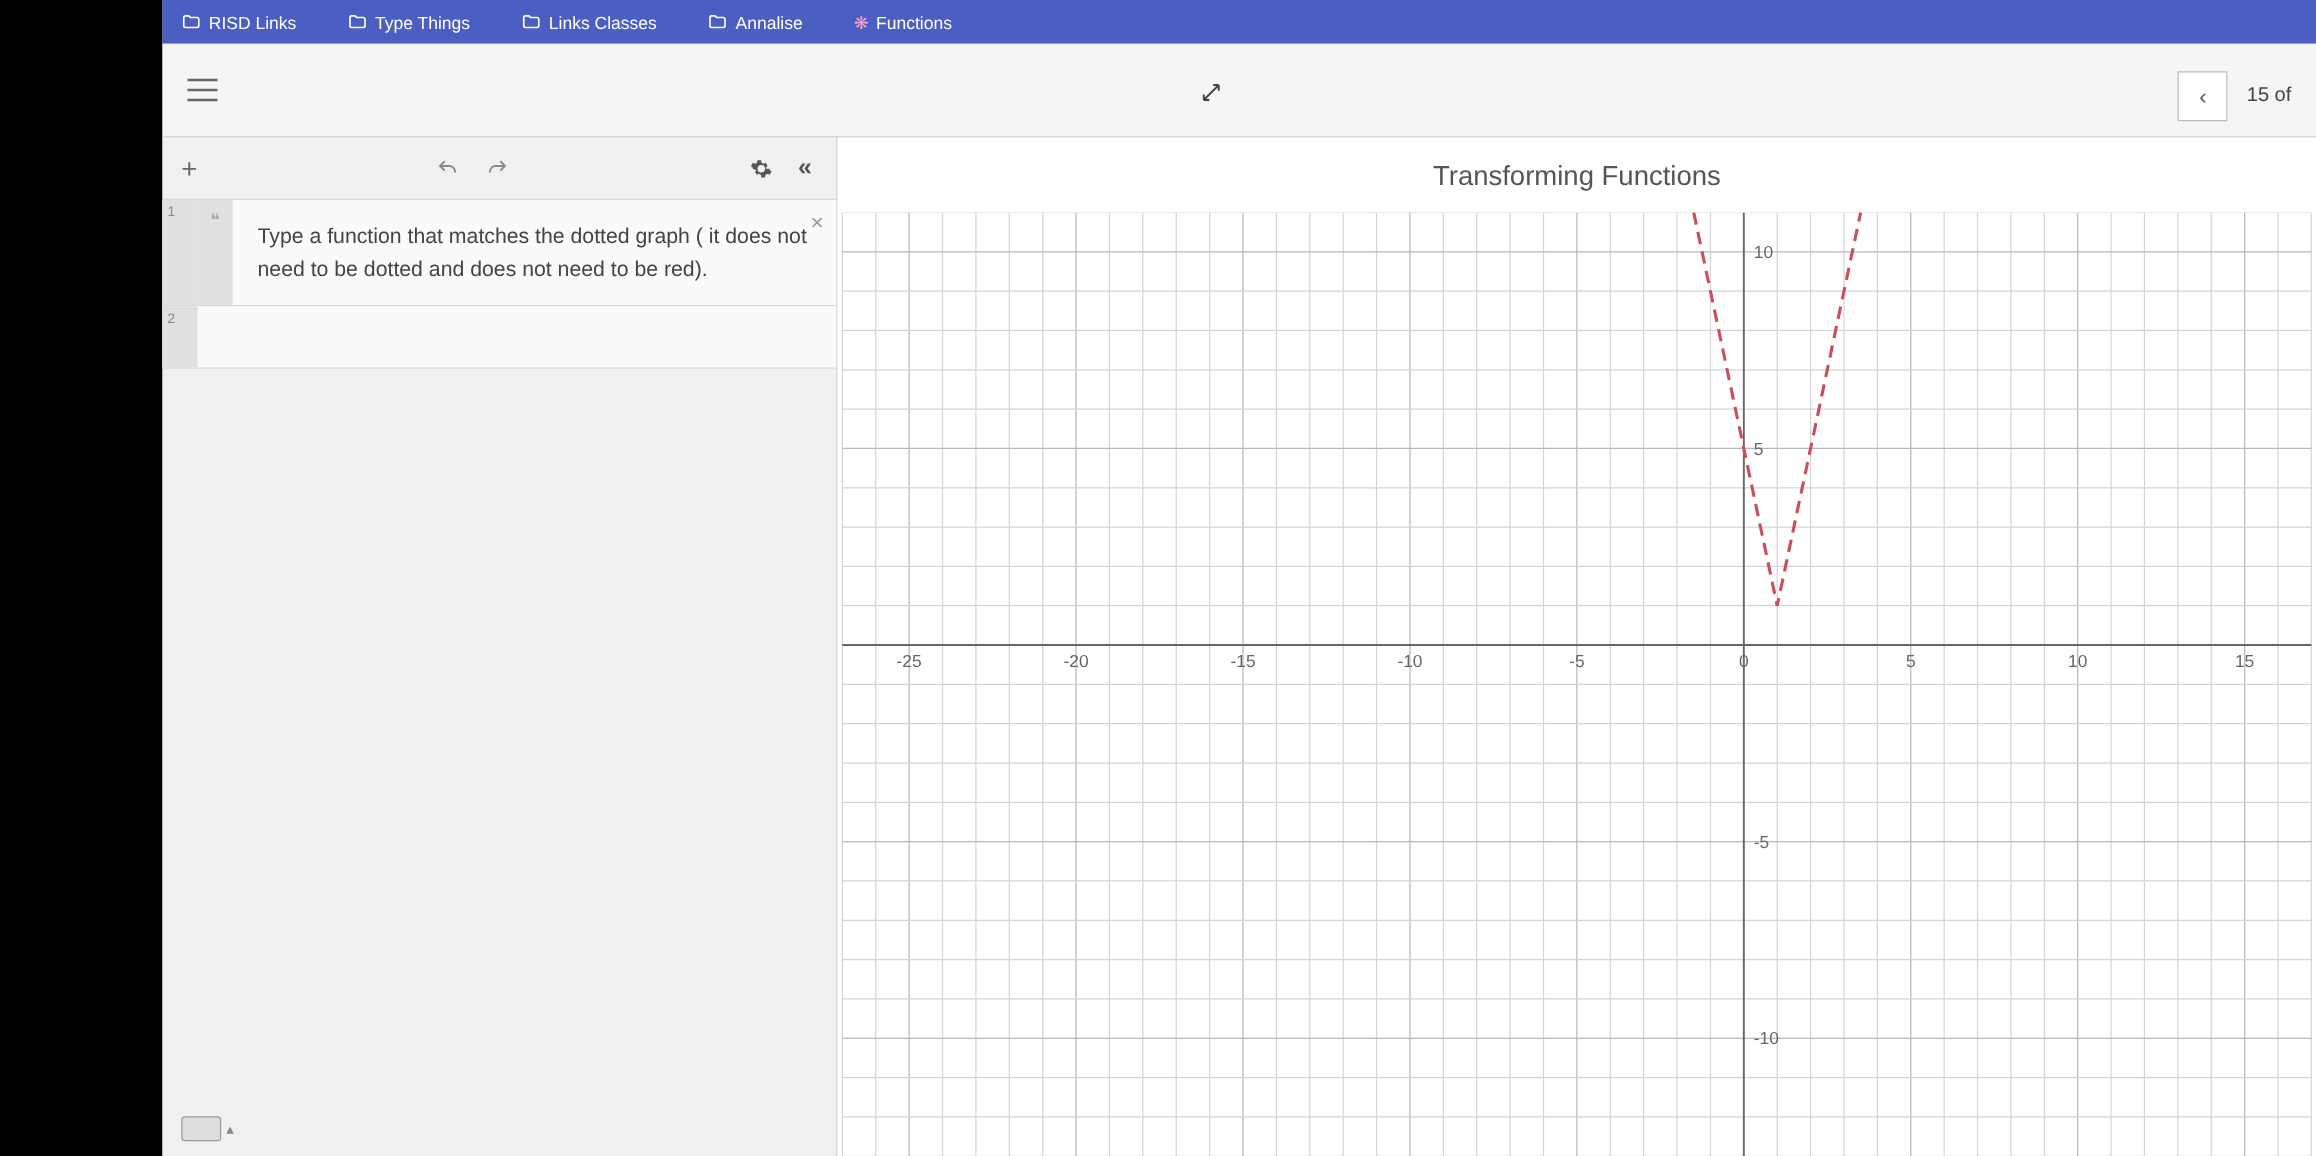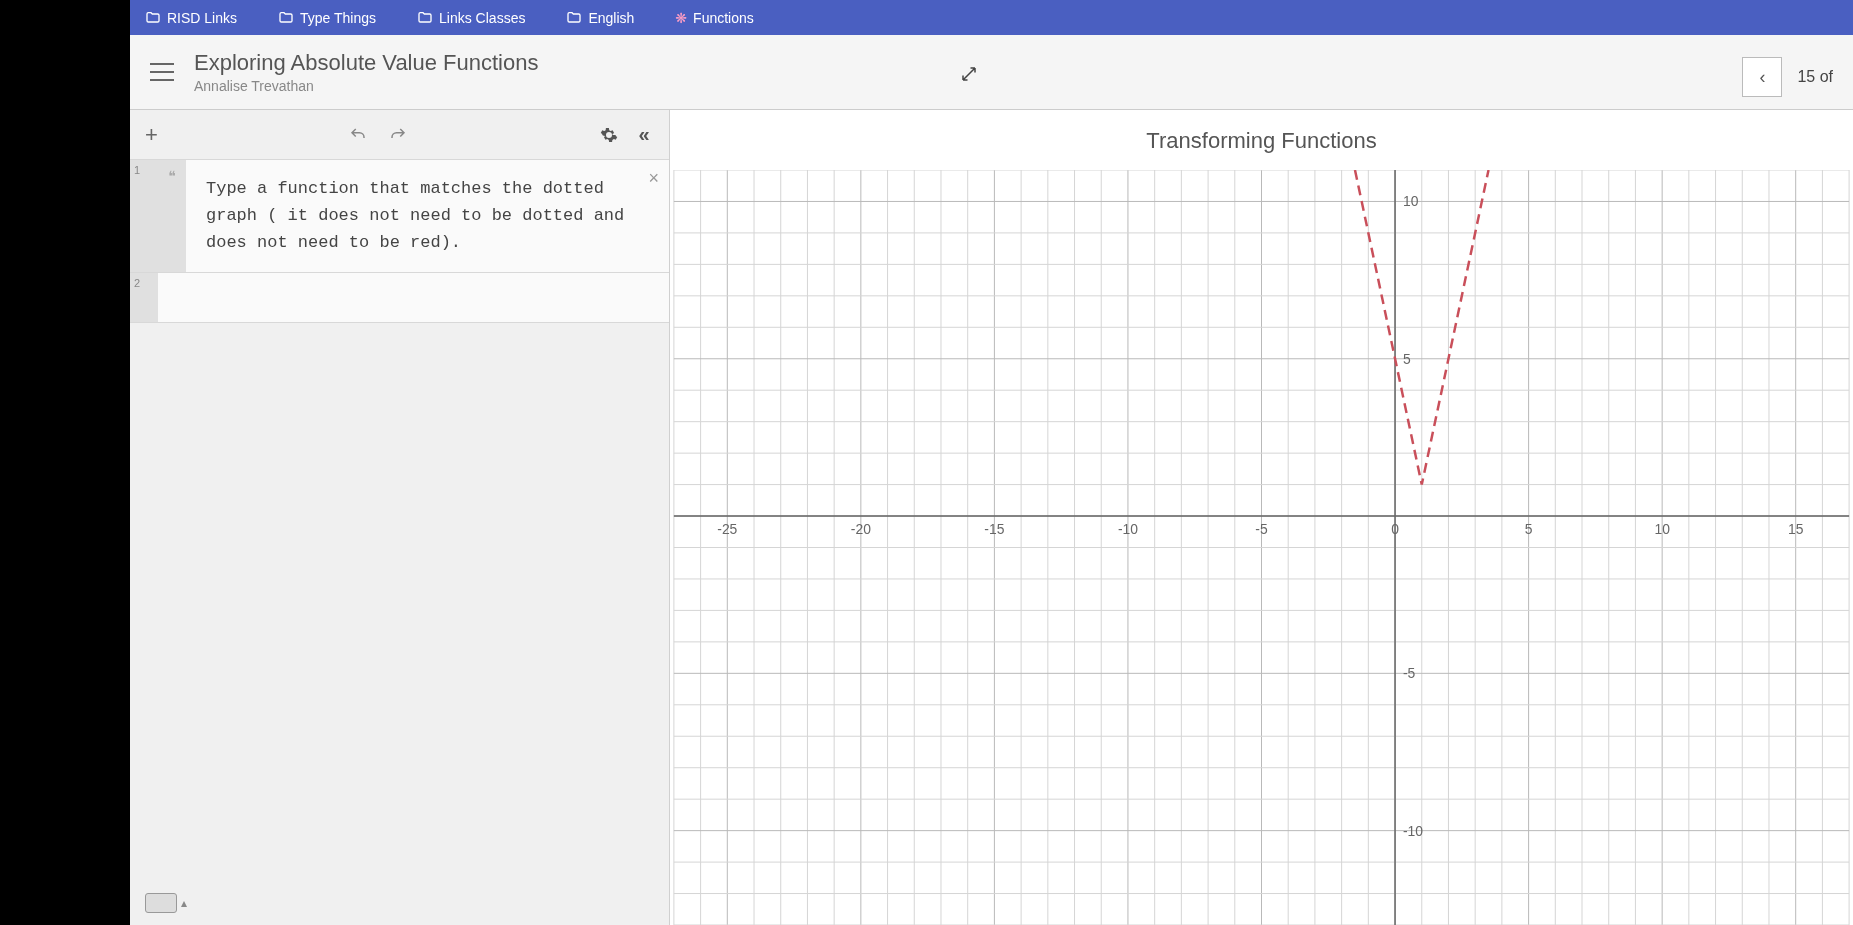--- a/index.html
+++ b/index.html
@@ -27,21 +27,21 @@
   .sidebar { width: 540px; background: #f0f0f0; position: relative; border-right: 1px solid #d0d0d0; }
   .toolbar { height: 50px; display: flex; align-items: center; padding: 0 15px; justify-content: space-between; border-bottom: 1px solid #d8d8d8; }
   .tool-left { display: flex; gap: 20px; align-items: center; }
   .tool-right { display: flex; gap: 15px; align-items: center; }
   .tool-icon { width: 20px; height: 20px; cursor: pointer; color: #555; display: flex; align-items: center; justify-content: center; }
   .plus { font-size: 22px; color: #666; cursor: pointer; }
   
   .expr-list { }
   .expr-row { display: flex; border-bottom: 1px solid #d8d8d8; position: relative; background: #fafafa; }
   .expr-num { width: 28px; background: #e0e0e0; color: #888; font-size: 11px; padding: 4px 0 0 4px; }
-  .expr-content { flex: 1; padding: 15px 20px; font-size: 17px; color: #444; line-height: 1.6; font-family: Liberation Mono, monospace; }
+  .expr-content { flex: 1; padding: 15px 20px; font-size: 17px; color: #444; line-height: 1.6; font-family: Liberation Sans, sans-serif; }
   .expr-close { position: absolute; right: 10px; top: 8px; color: #999; font-size: 18px; cursor: pointer; }
   .expr-icon { width: 28px; background: #e0e0e0; display: flex; align-items: flex-start; justify-content: center; padding-top: 8px; color: #aaa; font-size: 14px; }
   
   .keyboard-toggle { position: absolute; bottom: 12px; left: 15px; display: flex; align-items: center; gap: 4px; cursor: pointer; }
   .kbd-icon { width: 32px; height: 20px; border: 1px solid #999; border-radius: 3px; background: #ddd; }
   
   .graph-area { flex: 1; background: #fff; position: relative; overflow: hidden; }
   .graph-title { text-align: center; font-size: 22px; color: #555; padding: 18px 0 10px; }
   .graph-canvas { position: absolute; top: 60px; left: 0; right: 0; bottom: 0; }
   
@@ -72,37 +72,33 @@
     <div class="bookmark">
       <svg viewBox="0 0 24 24" fill="none" stroke="white" stroke-width="2">
           <path d="M3 6a2 2 0 012-2h4l2 2h8a2 2 0 012 2v8a2 2 0 01-2 2H5a2 2 0 01-2-2V6z"></path>
         </svg>
       <span>Links Classes</span>
     </div>
     <div class="bookmark">
       <svg viewBox="0 0 24 24" fill="none" stroke="white" stroke-width="2">
           <path d="M3 6a2 2 0 012-2h4l2 2h8a2 2 0 012 2v8a2 2 0 01-2 2H5a2 2 0 01-2-2V6z"></path>
         </svg>
-      <span>English</span>
+      <span>Annalise</span>
     </div>
     <div class="bookmark">
       <span style="color:#ff9ec5;font-size:14px;">❋</span>
       <span>Functions</span>
     </div>
   </div>
 
   <div class="app-header">
     <div class="hamburger">
       <span></span>
         <span></span>
         <span></span>
-    </div>
-    <div class="title-block">
-      <div class="page-title">Exploring Absolute Value Functions</div>
-      <div class="student-name">Annalise Trevathan</div>
     </div>
     <div class="expand-icon">
       <svg width="18" height="18" viewBox="0 0 24 24" fill="none" stroke="currentColor" stroke-width="2">
           <path d="M4 20L20 4M4 20v-6M4 20h6M20 4v6M20 4h-6"></path>
         </svg>
     </div>
     <div class="nav-right">
       <button class="nav-btn">
         <span>‹</span>
       </button>

